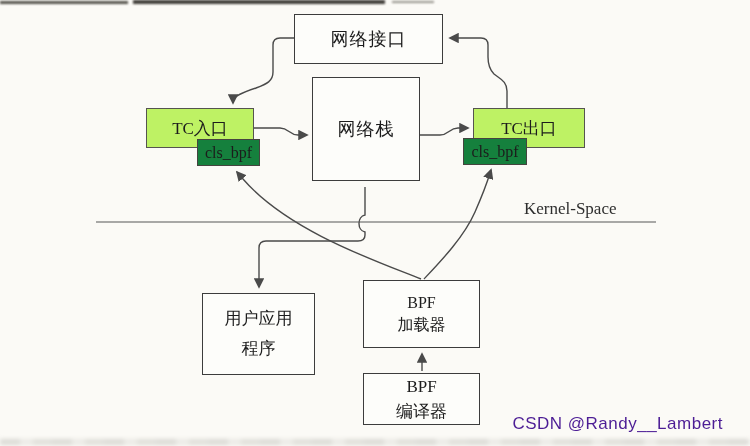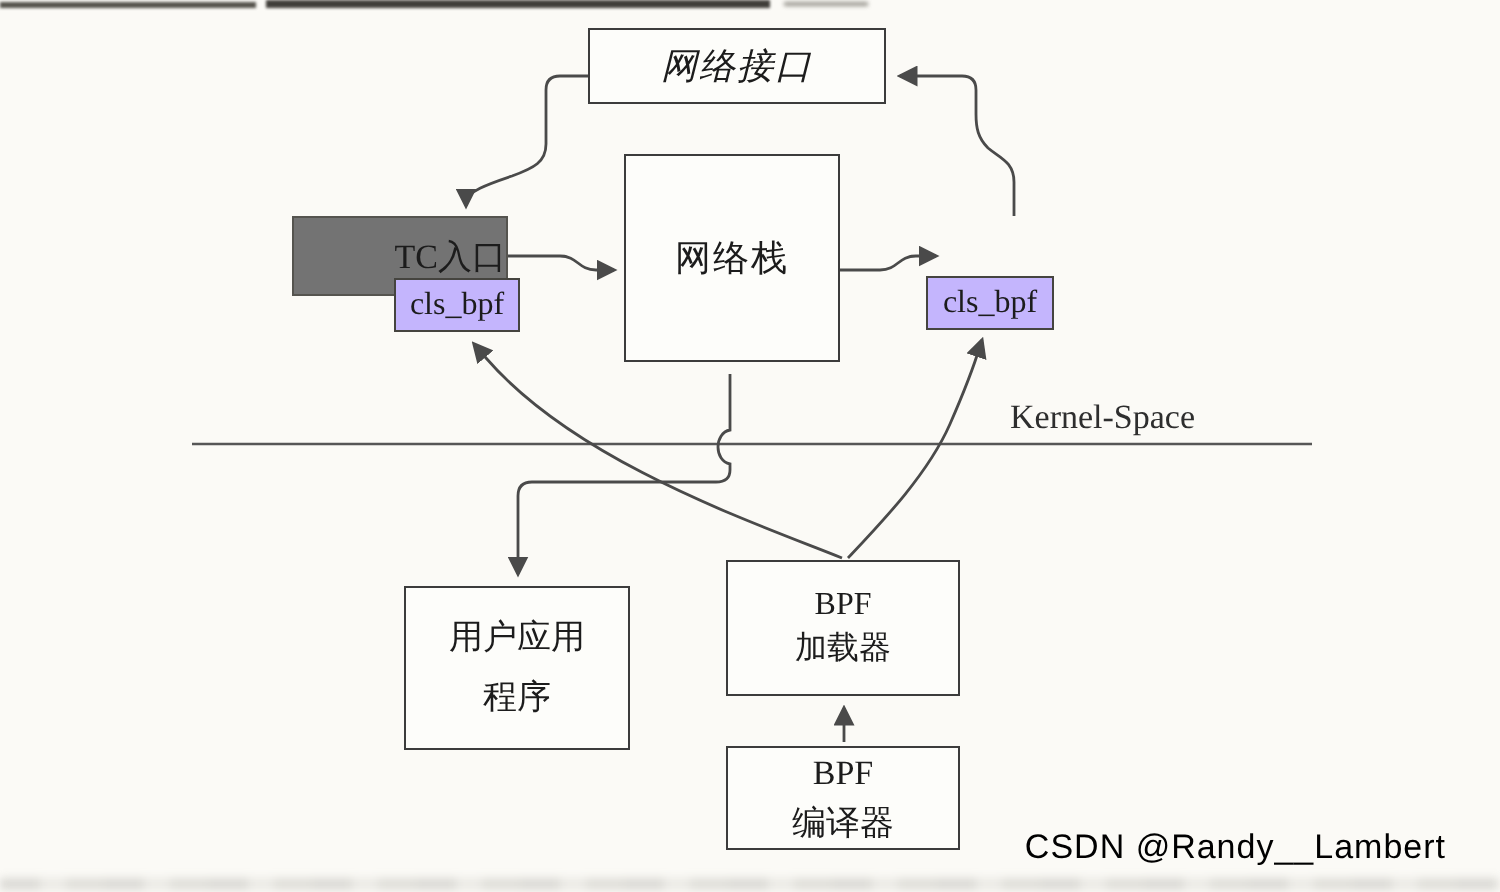--- a/index.html
+++ b/index.html
@@ -9,43 +9,43 @@
     font-family:"Liberation Serif","DejaVu Serif",serif;
   }
   .lines-layer { position:absolute; left:0; top:0; width:750px; height:446px; }
   .box {
     position:absolute; box-sizing:border-box;
     display:flex; flex-direction:column; align-items:center; justify-content:center;
     border:1.5px solid #3c3c3c; background:#fdfdfa;
     color:#1c1c1c; text-align:center;
   }
   .box span { display:block; }
-  .gray  { background:#737373; border-color:#55544f;align-items:flex-end; }
-  .lgray { background:#c4b5fd; border-color:#45443f; }
+  .gray  { background:#bef264; border-color:#55544f; }
+  .lgray { background:#15803d; border-color:#45443f; }
 
-  .b-netif   { left:294px; top:14px;  width:149px; height:38px; font-size:18px; letter-spacing:1px;font-style:italic; }
+  .b-netif   { left:294px; top:14px;  width:149px; height:50px; font-size:18px; letter-spacing:1px; }
   .b-stack   { left:312px; top:77px;  width:108px; height:104px; font-size:18px; letter-spacing:1px; }
   .b-tcin    { left:146px; top:108px; width:108px; height:40px; font-size:17px; }
   .b-clsl    { left:197px; top:139px; width:63px;  height:27px; font-size:16px; }
   .b-tcout   { left:473px; top:108px; width:112px; height:40px; font-size:17px; }
   .b-clsr    { left:463px; top:138px; width:64px;  height:27px; font-size:16px; }
   .b-userapp { left:202px; top:293px; width:113px; height:82px; font-size:17px; line-height:1.75; }
   .b-loader  { left:363px; top:280px; width:117px; height:68px; font-size:16px; line-height:1.35; }
   .b-comp    { left:363px; top:373px; width:117px; height:52px; font-size:17px; line-height:1.5; }
 
   .space-label {
     position:absolute; color:#2e2e2e; font-size:17px; white-space:nowrap;
   }
-  .kernel-space { left:505px; top:199px; }
+  .kernel-space { left:524px; top:199px; }
   .user-space   { left:508px; top:226px; }
 
   .watermark {
     position:absolute; right:27px; top:414px;
     font-family:"Liberation Sans","DejaVu Sans",sans-serif;
-    font-size:17px; color:#000000; letter-spacing:0.5px; white-space:nowrap;
+    font-size:17px; color:#4c1d95; letter-spacing:0.5px; white-space:nowrap;
   }
 
   
   .smudge { position:absolute; pointer-events:none; }
   .smudge-top-1 { left:0;   top:0.5px; width:128px; height:3px;  background:#38362f; filter:blur(0.8px); opacity:.85; }
   .smudge-top-2 { left:133px; top:0;   width:252px; height:4px;  background:#2c2a25; filter:blur(0.9px); opacity:.9; }
   .smudge-top-3 { left:392px; top:0.5px; width:42px; height:2.5px; background:#6b6860; filter:blur(1px); opacity:.7; }
   .smudge-bottom {
     left:0; top:439px; width:750px; height:6px;
     background:repeating-linear-gradient(90deg,#c6c5c0 0 20px,#e0dfda 20px 33px,#cdccc6 33px 52px);
@@ -86,20 +86,23 @@
     <span>网络栈</span>
   </div>
 
   <div class="box gray b-tcin">
     <span>TC入口</span>
   </div>
   <div class="box lgray b-clsl">
     <span>cls_bpf</span>
   </div>
 
+  <div class="box gray b-tcout">
+    <span>TC出口</span>
+  </div>
   <div class="box lgray b-clsr">
     <span>cls_bpf</span>
   </div>
 
   <div class="box b-userapp">
     <span>用户应用</span>
     <span>程序</span>
   </div>
 
   <div class="box b-loader">

